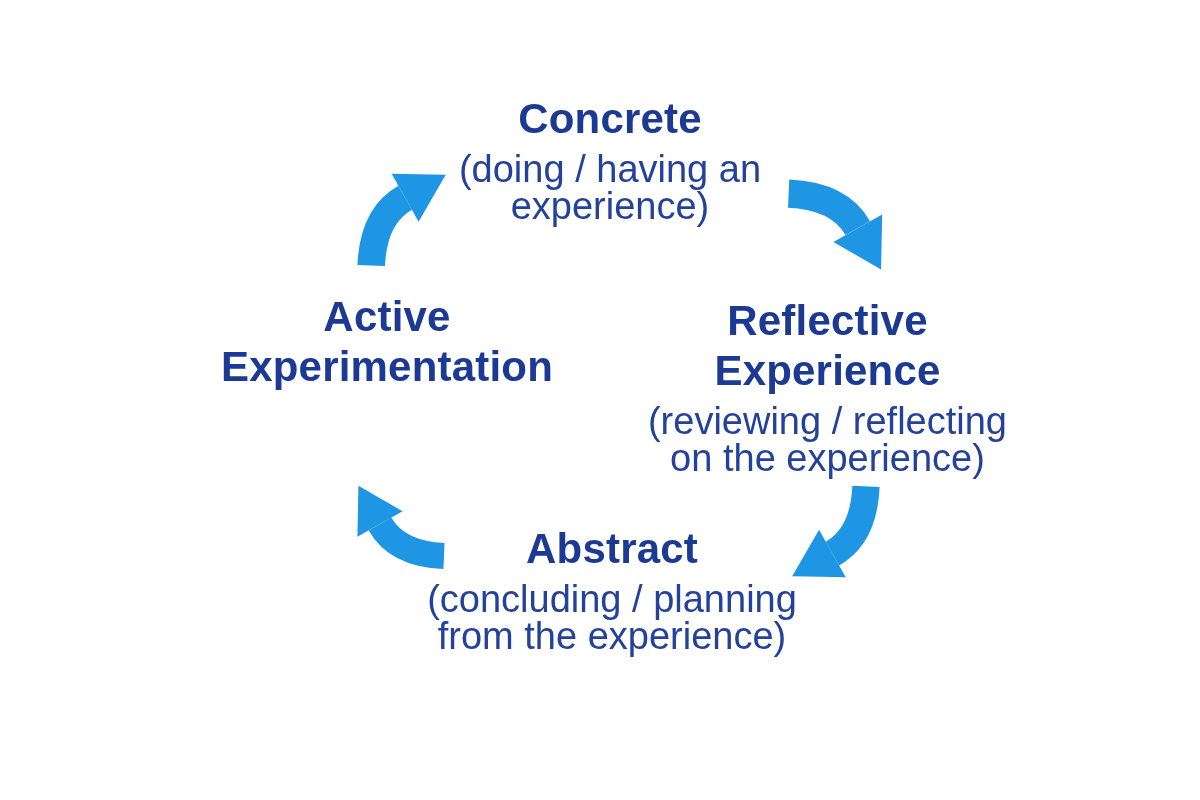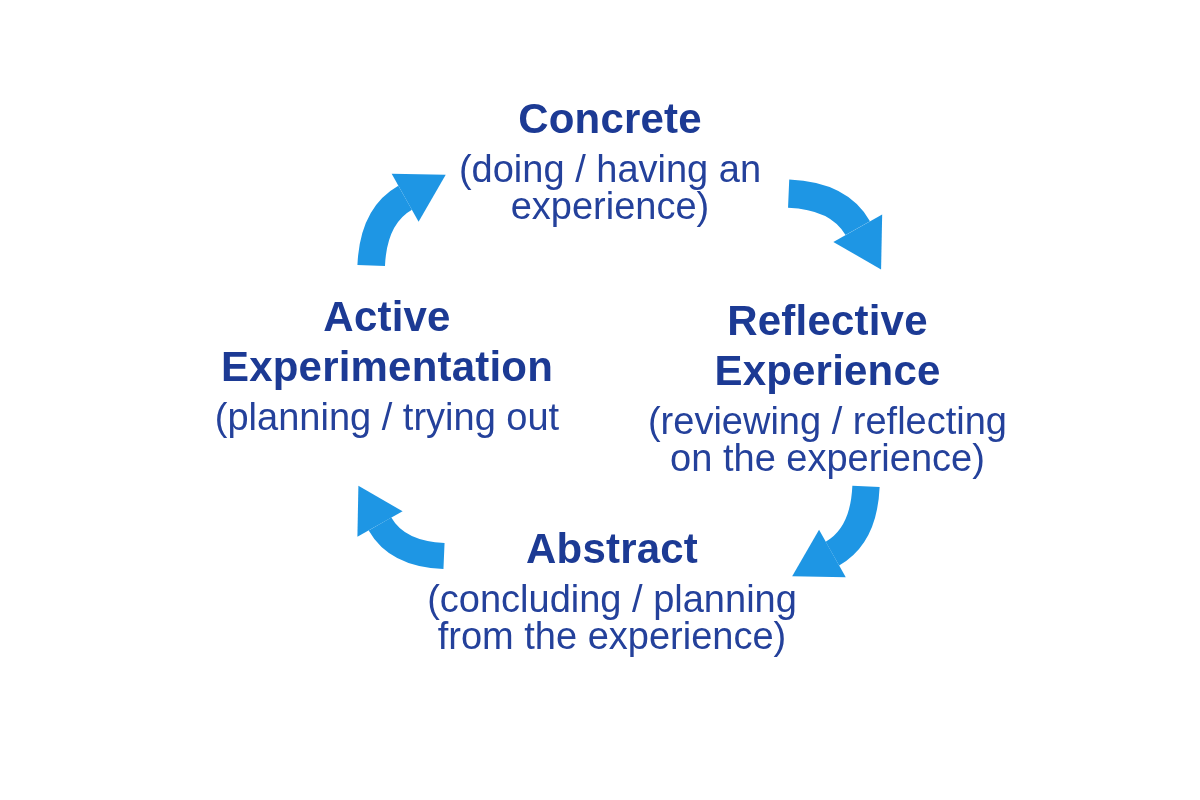--- a/index.html
+++ b/index.html
@@ -89,21 +89,20 @@
       <span class="line">from the experience)</span>
     </p>
   </section>
 
   <section class="stage" id="stage-left">
     <h2 class="title">
       <span class="line">Active</span>
       <span class="line">Experimentation</span>
     </h2>
     <p class="desc">
-      <span class="line">(planning / trying out</span>
     </p>
   </section>
 
   <svg class="arrow" id="arrow-ae-ce" viewBox="0 0 100 100" preserveAspectRatio="none" aria-hidden="true">
     <g transform="rotate(-90 50 50)">
       <path d="M 8 20 Q 55 22 72 52"></path>
       <polygon points="49.4,64.7 94.6,39.3 93.6,90.3"></polygon>
     </g>
   </svg>
 

